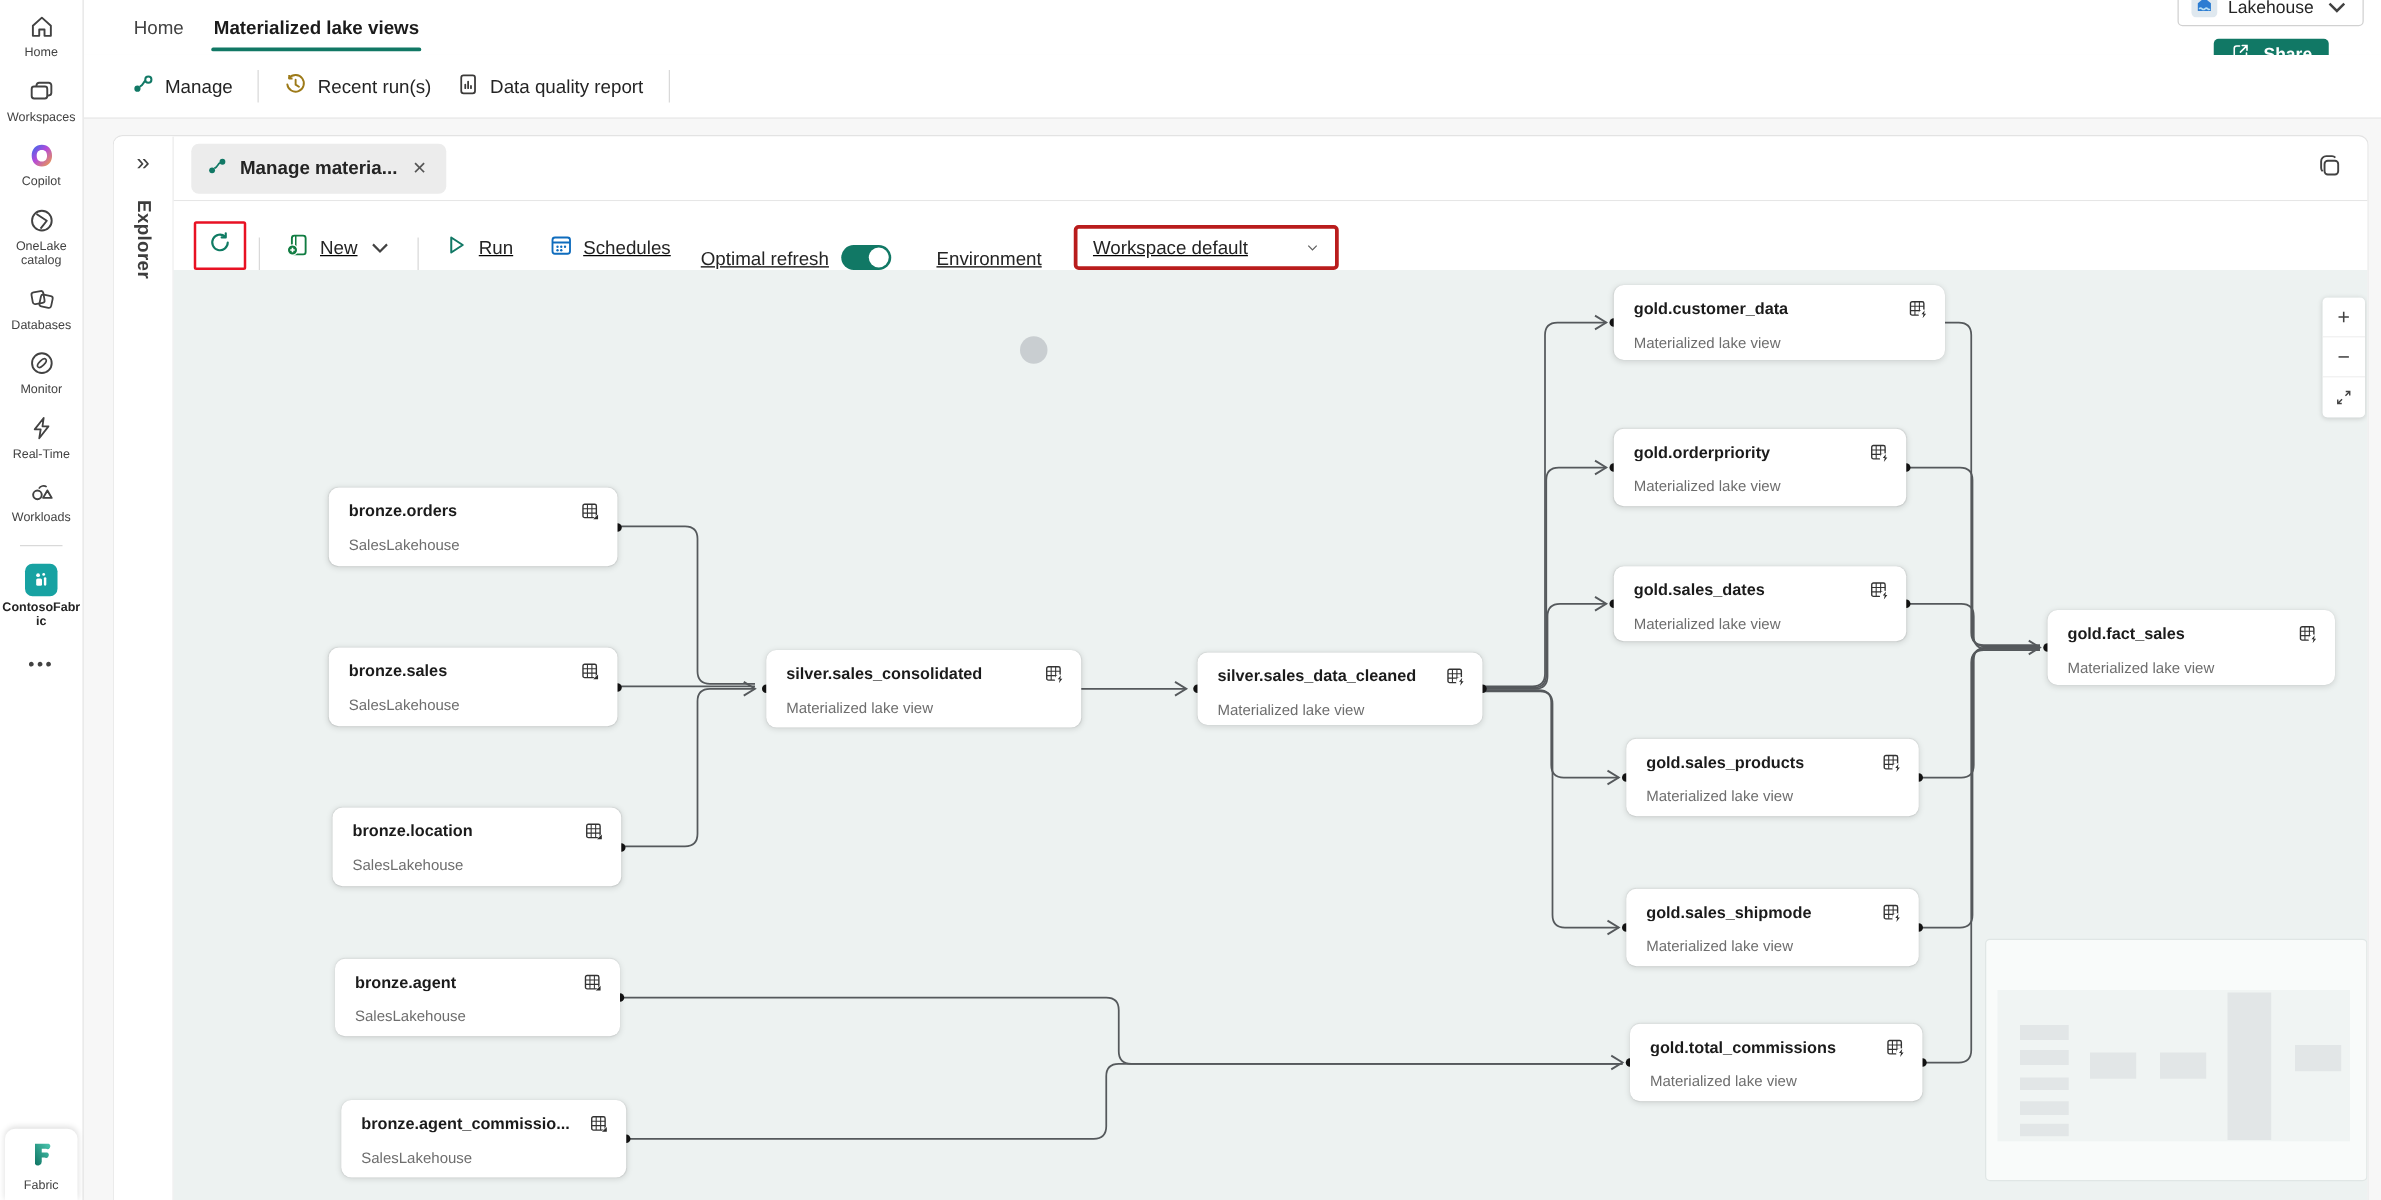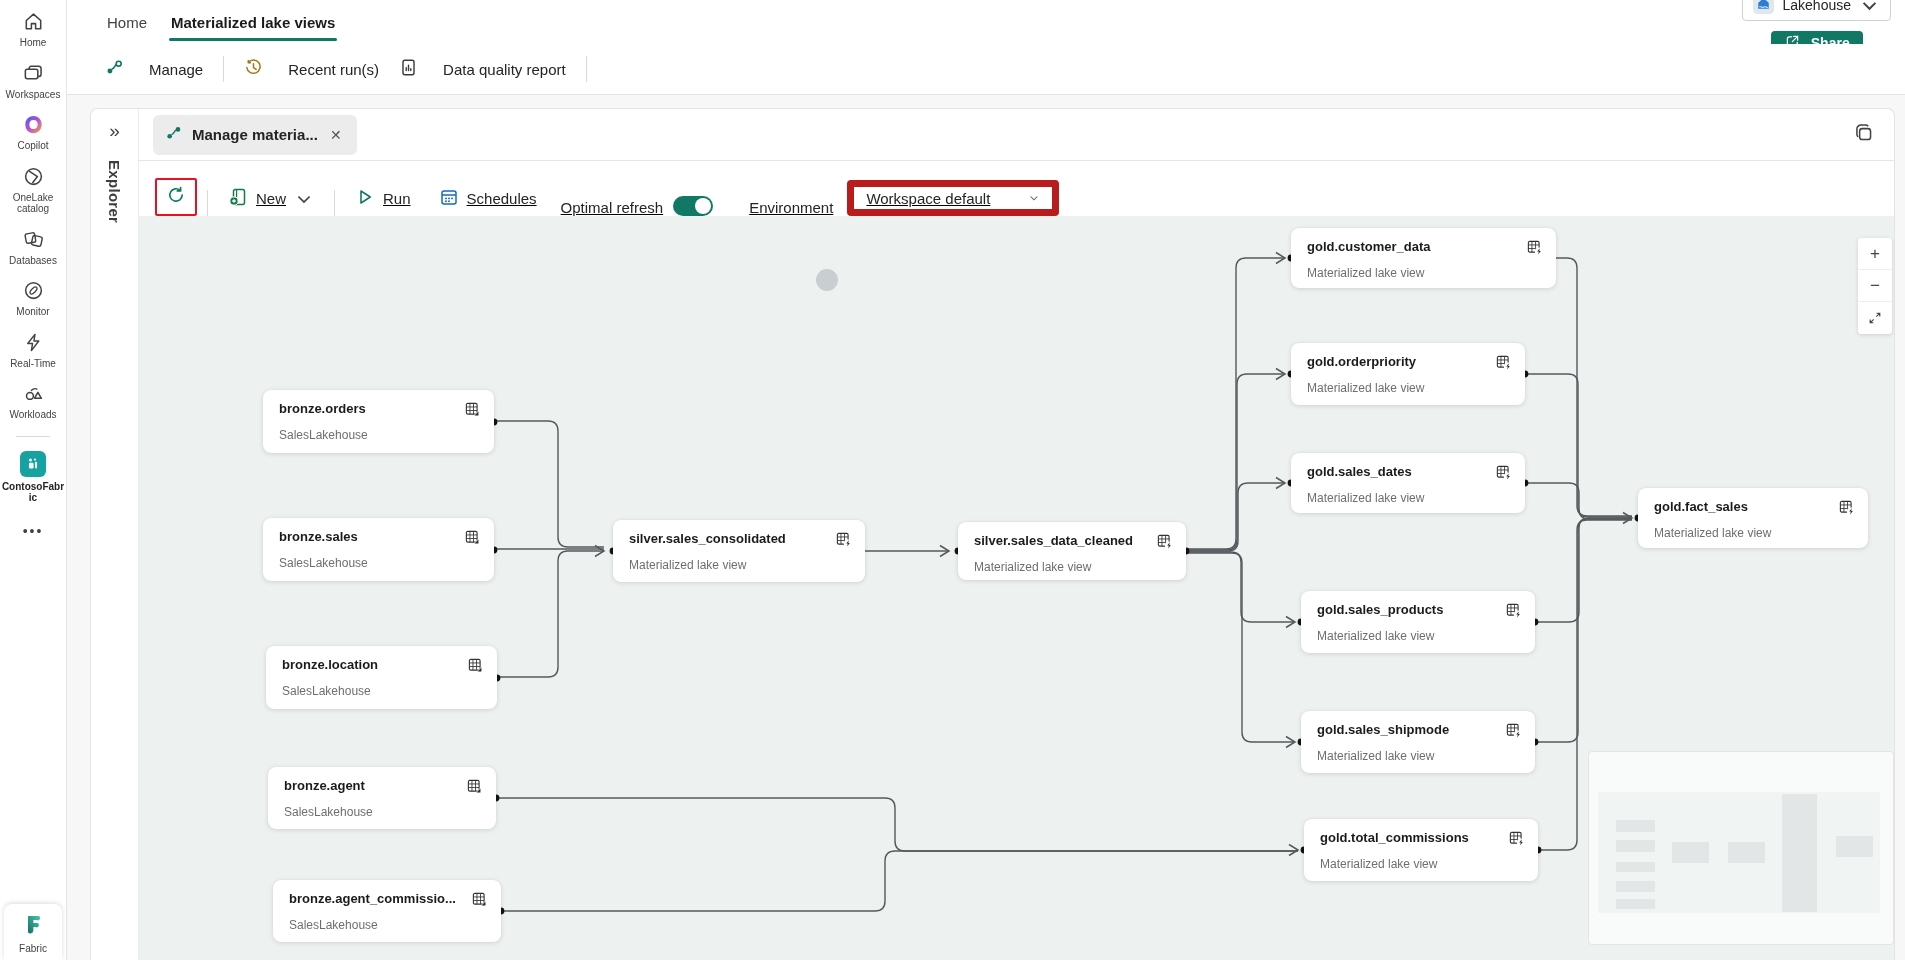--- a/index.html
+++ b/index.html
@@ -26,21 +26,21 @@
   .page-tab{position:relative;height:100%;display:flex;align-items:center;padding:0 12px;font-size:15px;color:#424242;cursor:pointer;}
   .page-tab.active{font-weight:700;color:#1b1b1b;}
   .page-tab.active::after{content:"";position:absolute;left:10px;right:10px;bottom:3px;height:3px;border-radius:2px;background:#117865;}
   .row1-right{margin-left:auto;display:flex;align-items:center;gap:10px;padding-right:14px;flex-direction:column;}
   .lh-chip{display:flex;align-items:center;gap:8px;height:31px;padding:0 10px;background:#fff;border:1px solid #d1d1d1;border-radius:4px;font-size:14px;color:#242424;cursor:pointer;font-family:inherit;}
   .lh-chip svg{width:21px;height:21px;}
   .chev{width:12px;height:12px;}
   .share-btn{display:flex;align-items:center;gap:10px;height:24px;padding:0 13px;background:#117865;color:#fff;border:none;border-radius:4px;font-size:14px;font-weight:600;cursor:pointer;font-family:inherit;}
   .share-btn svg{width:17px;height:17px;}
   .row2{position:absolute;left:0;top:44px;right:0;height:51px;background:#fff;border-bottom:1px solid #e3e3e3;box-shadow:0 1px 2px rgba(0,0,0,.05);display:flex;align-items:center;padding-left:28px;box-sizing:border-box;}
-  .mbar-item{display:flex;align-items:center;gap:25px;font-size:15px;color:#242424;padding:6px 10px;border-radius:4px;cursor:pointer;}
+  .mbar-item{display:flex;align-items:center;gap:8px;font-size:15px;color:#242424;padding:6px 10px;border-radius:4px;cursor:pointer;}
   .mbar-item svg{width:19px;height:19px;}
   .vdiv{width:1px;height:26px;background:#d9d9d9;margin:0 10px;}
   
   .workspace{position:absolute;left:0;top:95px;right:0;bottom:0;background:#f7f7f7;}
   .panel{position:absolute;left:23px;top:13px;right:10px;bottom:0;background:#fff;border:1px solid #e3e3e3;border-bottom:none;border-radius:8px 8px 0 0;overflow:hidden;}
   .strip{position:absolute;left:0;top:0;width:48px;bottom:0;border-right:1px solid #ececec;display:flex;flex-direction:column;align-items:center;padding-top:12px;box-sizing:border-box;background:#fff;}
   .expand{font-size:19px;color:#424242;cursor:pointer;line-height:1;}
   .vlabel{writing-mode:vertical-rl;font-size:15px;font-weight:600;color:#3d3d3d;margin-top:20px;letter-spacing:.3px;}
   .panel-body{position:absolute;left:48px;top:0;right:0;bottom:0;}
   .tabbar{position:absolute;left:0;top:0;right:0;height:52px;display:flex;align-items:center;padding:0 14px;box-sizing:border-box;border-bottom:1px solid #e6e6e6;}
@@ -50,21 +50,21 @@
   .stack-btn{margin-left:auto;background:none;border:none;cursor:pointer;padding:4px;}
   .stack-btn svg{width:24px;height:24px;}
   .toolbar{position:absolute;left:0;top:52px;right:0;height:55px;display:flex;align-items:flex-end;padding-left:16px;box-sizing:border-box;background:#fff;text-decoration:underline;}
   .tb-btn{display:flex;align-items:center;gap:8px;font-size:15px;color:#242424;padding:6px 10px;border-radius:4px;cursor:pointer;background:none;border:none;font-family:inherit;}
   .tb-btn svg{width:20px;height:20px;}
   .refresh-wrap{border:2px solid #e81123;border-radius:2px;padding:5px 9px;display:flex;align-items:center;cursor:pointer;}
   .refresh-wrap svg{width:20px;height:20px;}
   .tb-label{font-size:15px;color:#242424;margin:0 10px 0 14px;}
   .toggle{width:40px;height:20px;border-radius:10px;background:#117865;position:relative;cursor:pointer;flex:none;}
   .toggle .knob{position:absolute;top:2px;left:22px;width:16px;height:16px;border-radius:50%;background:#fff;}
-  .env-select{display:flex;align-items:center;justify-content:space-between;width:212px;height:36px;border:7px solid #b91c1c;border-radius:4px;padding:0 12px;box-sizing:border-box;font-size:15px;color:#242424;cursor:pointer;margin-left:4px;background:#fff;}
+  .env-select{display:flex;align-items:center;justify-content:space-between;width:212px;height:36px;border:3px solid #b91c1c;border-radius:4px;padding:0 12px;box-sizing:border-box;font-size:15px;color:#242424;cursor:pointer;margin-left:16px;background:#fff;}
   
   .canvas{position:absolute;left:0;top:107px;right:0;bottom:0;background:#edf2f1;overflow:hidden;}
   .canvas svg.edges{position:absolute;left:0;top:0;}
   .node{position:absolute;background:#fff;border-radius:8px;box-shadow:0 1px 5px rgba(0,0,0,.13),0 0 1px rgba(0,0,0,.09);box-sizing:border-box;padding:11px 13px 0 16px;cursor:pointer;}
   .node-head{display:flex;align-items:flex-start;justify-content:space-between;gap:8px;}
   .node-title{font-size:13px;font-weight:700;color:#1b1b1b;white-space:nowrap;overflow:hidden;}
   .node-head svg{width:17px;height:17px;flex:none;}
   .node-sub{font-size:12px;color:#6e6e6e;margin-top:6px;white-space:nowrap;}
   .spinner-dot{position:absolute;width:22px;height:22px;border-radius:50%;background:#c9ced1;}
   .zoomctl{position:absolute;display:flex;flex-direction:column;border-radius:4px;overflow:hidden;box-shadow:0 1px 4px rgba(0,0,0,.15);}

